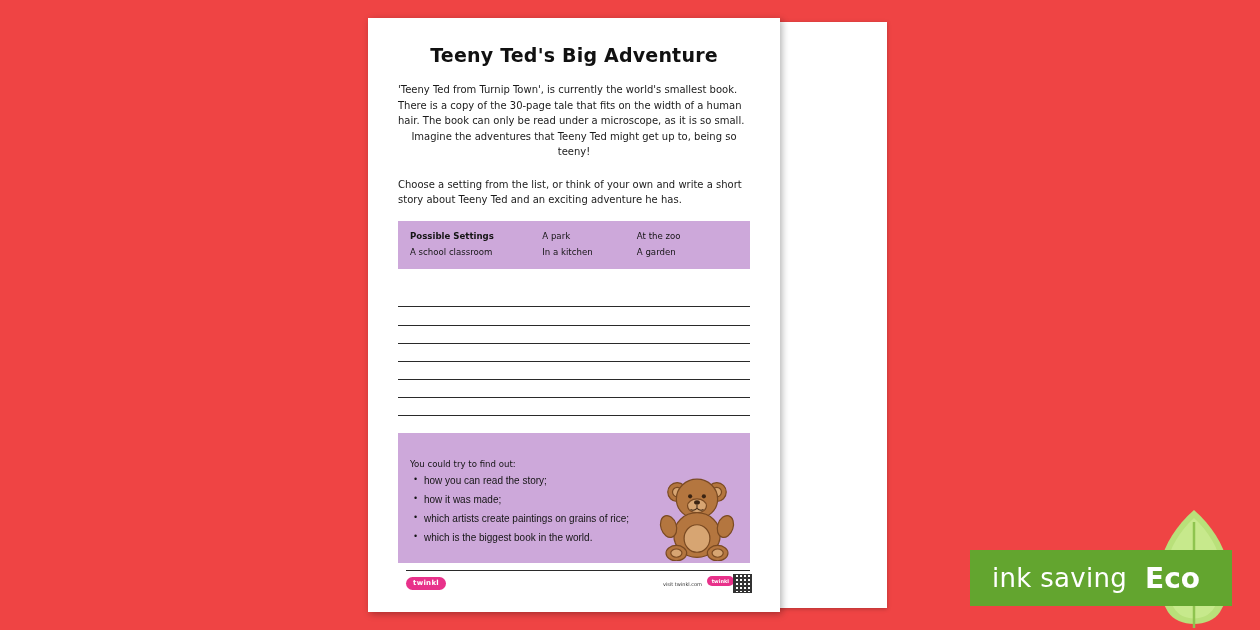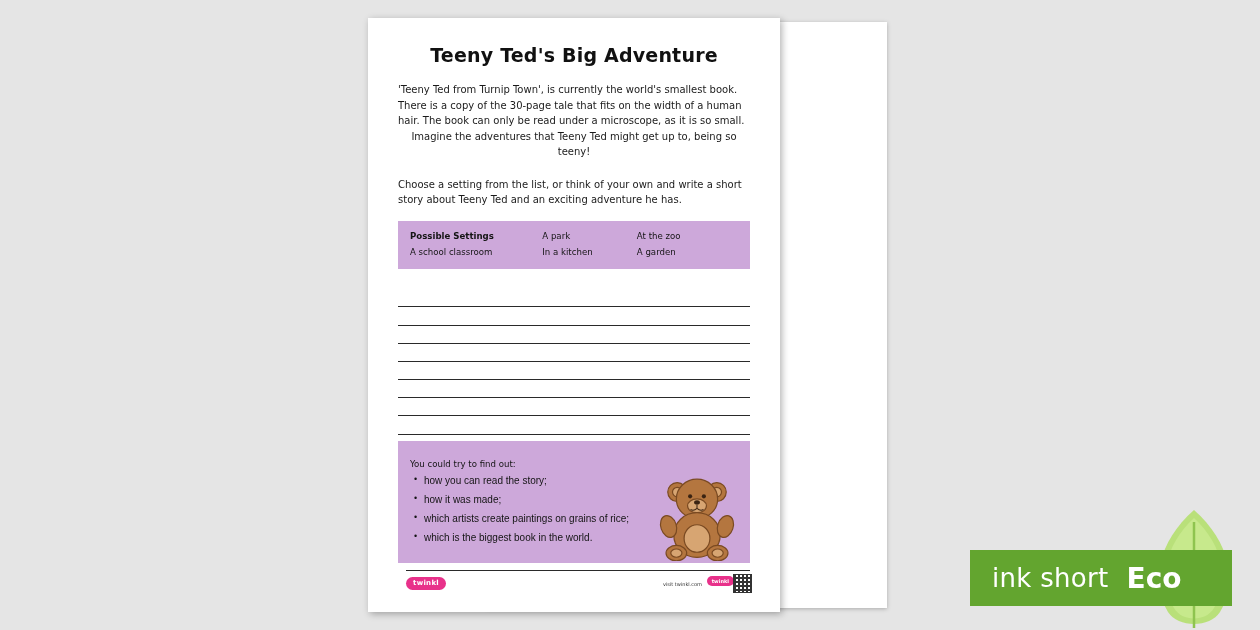--- a/index.html
+++ b/index.html
@@ -10,21 +10,21 @@
     width: 1260px;
     height: 630px;
     overflow: hidden;
     background: #cdef86;
     font-family: "Liberation Sans", sans-serif;
   }
   .stage {
     position: relative;
     width: 1260px;
     height: 630px;
-    background: #e5e5e5;
+    background: #ef4444;
   }
 
   
   .sheet-back {
     position: absolute;
     left: 487px;
     top: 22px;
     width: 400px;
     height: 586px;
     background: #ffffff;
@@ -109,21 +109,21 @@
     border-bottom: 1px solid #2a2a2a;
   }
 
   
   .findout-box {
     position: absolute;
     left: 30px;
     bottom: 49px;
     width: 352px;
     background: #cda8da;
-    padding: 18px 12px 12px 12px;
+    padding: 26px 12px 12px 12px;
     box-sizing: border-box;
     min-height: 108px;
   }
   .findout-title {
     font-family: "DejaVu Sans", sans-serif;
     font-size: 8.6px;
     color: #141414;
     margin-bottom: 6px;
   }
   .findout-list {
@@ -426,18 +426,18 @@
     </div>
   </div>
 
   <div class="eco-wrap">
     <svg class="eco-leaf" viewBox="0 0 116 122">
       <path d="M58 2 C22 34 14 74 32 104 C42 120 74 120 84 104 C102 74 94 34 58 2 Z" fill="#b9e07a"></path>
       <path d="M58 10 C28 38 22 74 38 100 C46 114 70 114 78 100 C94 74 88 38 58 10 Z" fill="#c7e98c"></path>
       <line x1="58" y1="14" x2="58" y2="120" stroke="#8ec44f" stroke-width="2.5"></line>
     </svg>
     <div class="eco-bar">
-      <span class="ink-saving">ink short</span>
+      <span class="ink-saving">ink saving</span>
       <span class="eco-word">Eco</span>
     </div>
   </div>
 
 </div>
 
 </body></html>

